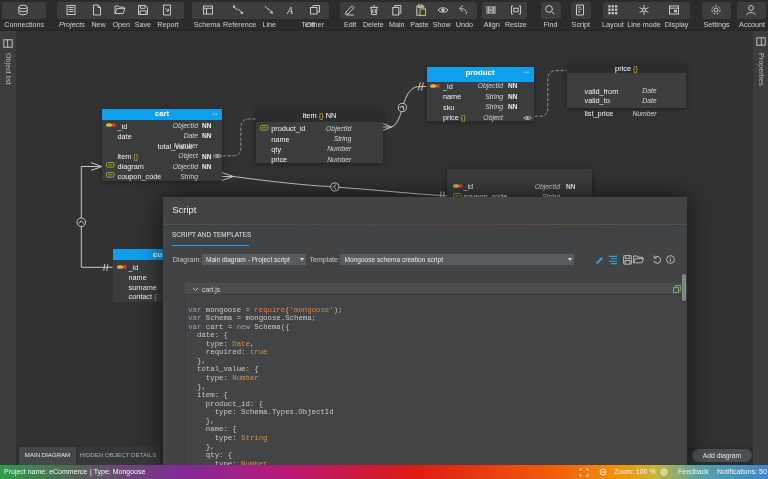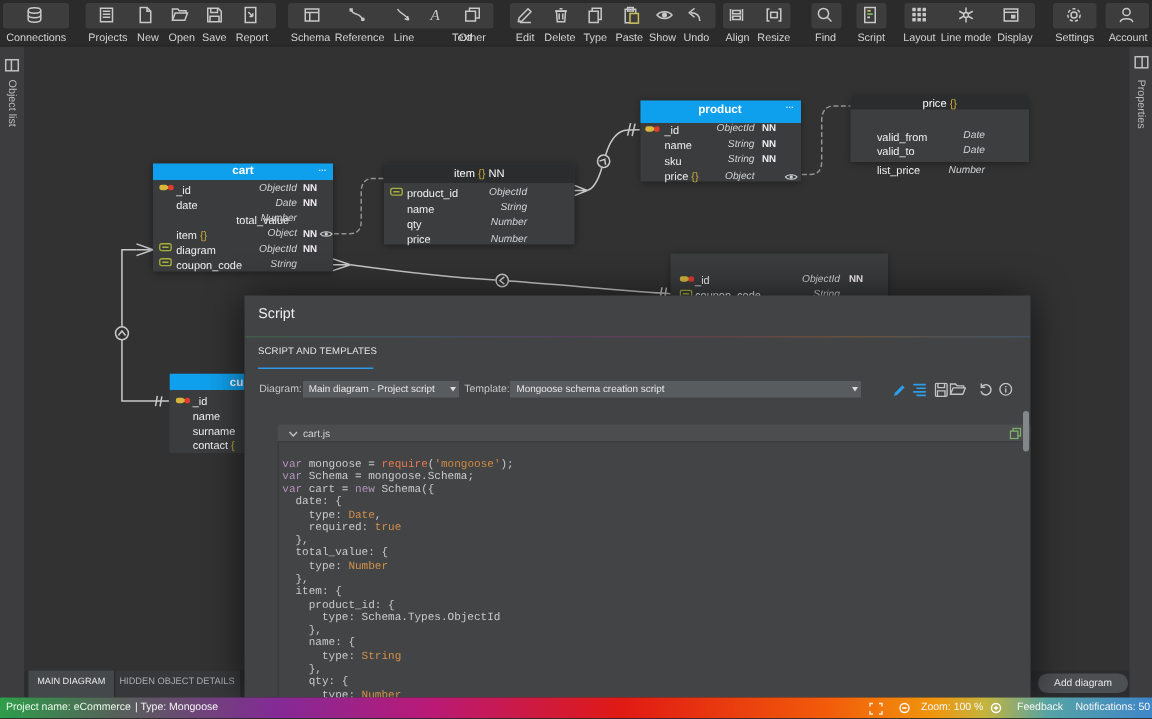--- a/index.html
+++ b/index.html
@@ -322,21 +322,21 @@
 <svg class="abs" style="left:17.4px;top:4.2px" width="12" height="12" viewBox="0 0 12 12">
         <ellipse cx="6" cy="3" rx="4.2" ry="1.8" stroke="#c8c8c8" stroke-width="1" fill="none"></ellipse>
         <path d="M1.8,3 V9 A4.2,1.8 0 0 0 10.2,9 V3" stroke="#c8c8c8" stroke-width="1" fill="none"></path>
         <path d="M1.8,6 A4.2,1.8 0 0 0 10.2,6" stroke="#c8c8c8" stroke-width="1" fill="none"></path>
       </svg>
 <div class="tblb" style="left:24.2px;">Connections</div>
 <svg class="abs" style="left:65.0px;top:4.2px" width="12" height="12" viewBox="0 0 12 12">
         <rect x="2" y="1.5" width="8" height="9" stroke="#c8c8c8" stroke-width="1" fill="none"></rect>
         <path d="M3.5,3.5 H8.5 M3.5,5.5 H8.5 M3.5,7.5 H8.5" stroke="#c8c8c8" stroke-width="1" fill="none"></path>
       </svg>
-<div class="tblb" style="left:71.9px;">Projects</div>
+<div class="tblb" style="left:71.9px;font-style:italic;">Projects</div>
 <svg class="abs" style="left:91.3px;top:4.2px" width="12" height="12" viewBox="0 0 12 12">
         <path d="M2.5,1 H7 L9.5,3.5 V11 H2.5 Z" stroke="#c8c8c8" stroke-width="1" fill="none"></path>
         <path d="M7,1 V3.5 H9.5" stroke="#c8c8c8" stroke-width="1" fill="none"></path>
       </svg>
 <div class="tblb" style="left:98.6px;">New</div>
 <svg class="abs" style="left:114.2px;top:4.2px" width="12" height="12" viewBox="0 0 12 12">
         <path d="M1,9.5 V2 H4.5 L5.5,3.2 H10 V4.6" stroke="#c8c8c8" stroke-width="1" fill="none"></path>
         <path d="M1,9.5 L2.8,4.6 H11 L9.2,9.5 Z" stroke="#c8c8c8" stroke-width="1" fill="none"></path>
       </svg>
 <div class="tblb" style="left:121.2px;">Open</div>
@@ -383,21 +383,21 @@
 <svg class="abs" style="left:367.7px;top:4.2px" width="12" height="12" viewBox="0 0 12 12">
         <path d="M3,3.5 H9 L8.5,10.5 H3.5 Z" stroke="#c8c8c8" stroke-width="1" fill="none"></path>
         <path d="M2,3.3 H10 M5,1.8 H7" stroke="#c8c8c8" stroke-width="1" fill="none"></path>
         <path d="M4.8,5 V9 M7.2,5 V9" stroke="#c8c8c8" stroke-width="1" fill="none"></path>
       </svg>
 <div class="tblb" style="left:373.3px;">Delete</div>
 <svg class="abs" style="left:391.3px;top:4.2px" width="12" height="12" viewBox="0 0 12 12">
         <rect x="3.8" y="1.5" width="6" height="7.5" stroke="#c8c8c8" stroke-width="1" fill="none"></rect>
         <rect x="1.8" y="3.5" width="6" height="7.5" fill="#3d3d3d" stroke="#c8c8c8" stroke-width="1"></rect>
       </svg>
-<div class="tblb" style="left:396.8px;">Type</div>
+<div class="tblb" style="left:396.8px;">Main</div>
 <svg class="abs" style="left:414.9px;top:4.2px" width="12" height="12" viewBox="0 0 12 12">
         <rect x="1.8" y="2.2" width="7" height="9" stroke="#c8c8c8" stroke-width="1" fill="none"></rect>
         <rect x="3.4" y="1" width="3.8" height="2.4" stroke="#c8c8c8" stroke-width="1" fill="none"></rect>
         <rect x="5" y="5" width="5.6" height="6.4" stroke="#cdbf5a" stroke-width="1" fill="#3d3d3d"></rect>
       </svg>
 <div class="tblb" style="left:419.5px;">Paste</div>
 <svg class="abs" style="left:436.6px;top:4.2px" width="12" height="12" viewBox="0 0 12 12">
         <path d="M1,6 C3.2,3 8.8,3 11,6 C8.8,9 3.2,9 1,6 Z" stroke="#c8c8c8" stroke-width="1" fill="none"></path>
         <circle cx="6" cy="6" r="1.7" fill="#c8c8c8"></circle>
       </svg>

